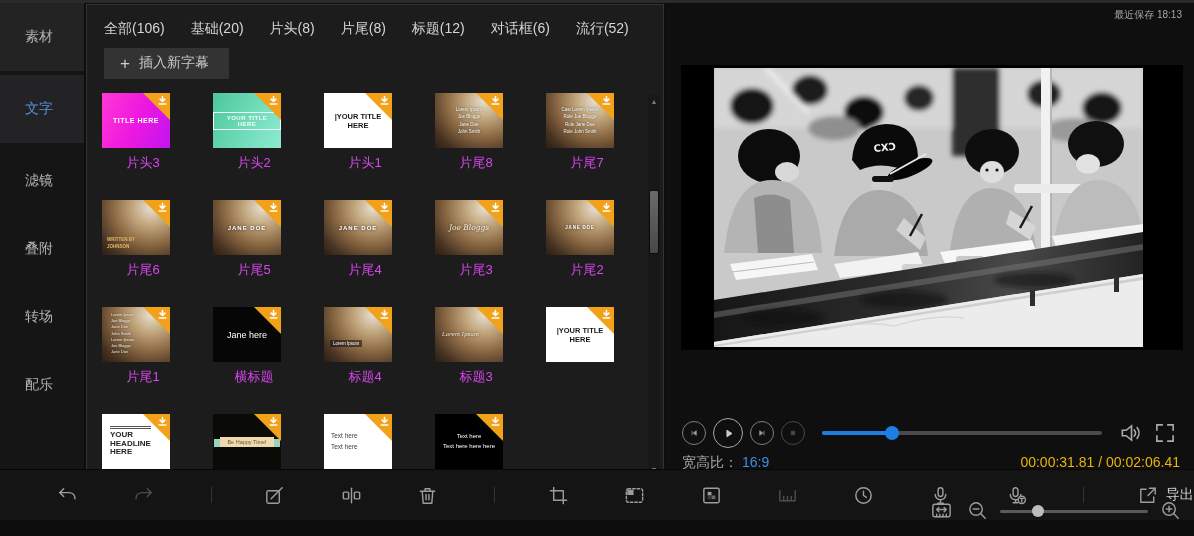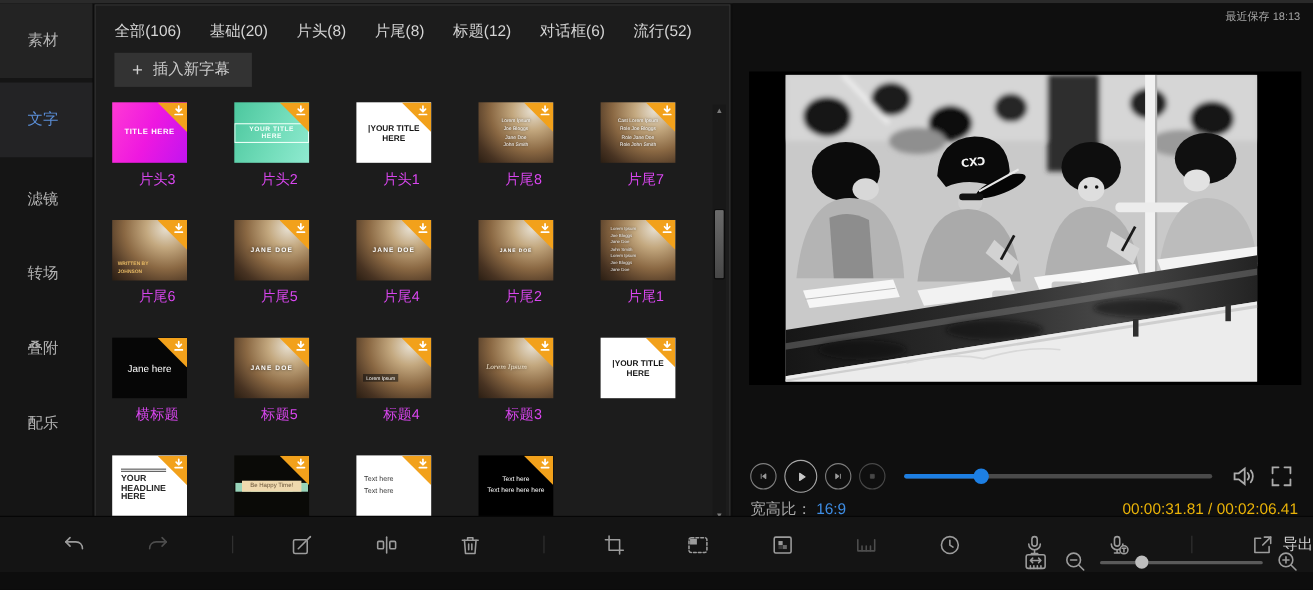--- a/index.html
+++ b/index.html
@@ -136,24 +136,24 @@
   <div class="side-item card">
       <span>素材</span>
     </div>
     <div class="side-item card active">
       <span>文字</span>
     </div>
     <div class="side-item">
       <span>滤镜</span>
     </div>
     <div class="side-item">
+      <span>叠附</span>
+    </div>
+    <div class="side-item">
       <span>转场</span>
-    </div>
-    <div class="side-item">
-      <span>叠附</span>
     </div>
     <div class="side-item">
       <span>配乐</span>
     </div>
 </div>
 
 <div class="panel">
   <div class="tabs">
     <div class="tab">
         <span>全部(106)</span>
@@ -271,20 +271,31 @@
       <div class="grid-item">
         <div class="thumb ph t-photo-name">
           <div class="thumb-text">JANE DOE</div>
           <div class="dl-badge">
             <svg viewBox="0 0 12 11">
               <path d="M6 1.2 V6.6 M6 6.6 L3.4 4 M6 6.6 L8.6 4 M2.4 9.4 H9.6"></path>
             </svg>
           </div>
         </div>
         <div class="grid-label">片尾4</div>
+      </div>
+      <div class="grid-item">
+        <div class="thumb ph t-photo-script">
+          <div class="thumb-text">Joe Bloggs</div>
+          <div class="dl-badge">
+            <svg viewBox="0 0 12 11">
+              <path d="M6 1.2 V6.6 M6 6.6 L3.4 4 M6 6.6 L8.6 4 M2.4 9.4 H9.6"></path>
+            </svg>
+          </div>
+        </div>
+        <div class="grid-label">片尾3</div>
       </div>
       <div class="grid-item">
         <div class="thumb ph t-photo-name-sm">
           <div class="thumb-text">JANE DOE</div>
           <div class="dl-badge">
             <svg viewBox="0 0 12 11">
               <path d="M6 1.2 V6.6 M6 6.6 L3.4 4 M6 6.6 L8.6 4 M2.4 9.4 H9.6"></path>
             </svg>
           </div>
         </div>
@@ -310,31 +321,20 @@
       <div class="grid-item">
         <div class="thumb t-black-center">
           <div class="thumb-text">Jane here</div>
           <div class="dl-badge">
             <svg viewBox="0 0 12 11">
               <path d="M6 1.2 V6.6 M6 6.6 L3.4 4 M6 6.6 L8.6 4 M2.4 9.4 H9.6"></path>
             </svg>
           </div>
         </div>
         <div class="grid-label">横标题</div>
-      </div>
-      <div class="grid-item">
-        <div class="thumb ph t-photo-name">
-          <div class="thumb-text">JANE DOE</div>
-          <div class="dl-badge">
-            <svg viewBox="0 0 12 11">
-              <path d="M6 1.2 V6.6 M6 6.6 L3.4 4 M6 6.6 L8.6 4 M2.4 9.4 H9.6"></path>
-            </svg>
-          </div>
-        </div>
-        <div class="grid-label">标题5</div>
       </div>
       <div class="grid-item">
         <div class="thumb ph t-photo-smleft">
           <div class="thumb-text">Lorem Ipsum</div>
           <div class="dl-badge">
             <svg viewBox="0 0 12 11">
               <path d="M6 1.2 V6.6 M6 6.6 L3.4 4 M6 6.6 L8.6 4 M2.4 9.4 H9.6"></path>
             </svg>
           </div>
         </div>

